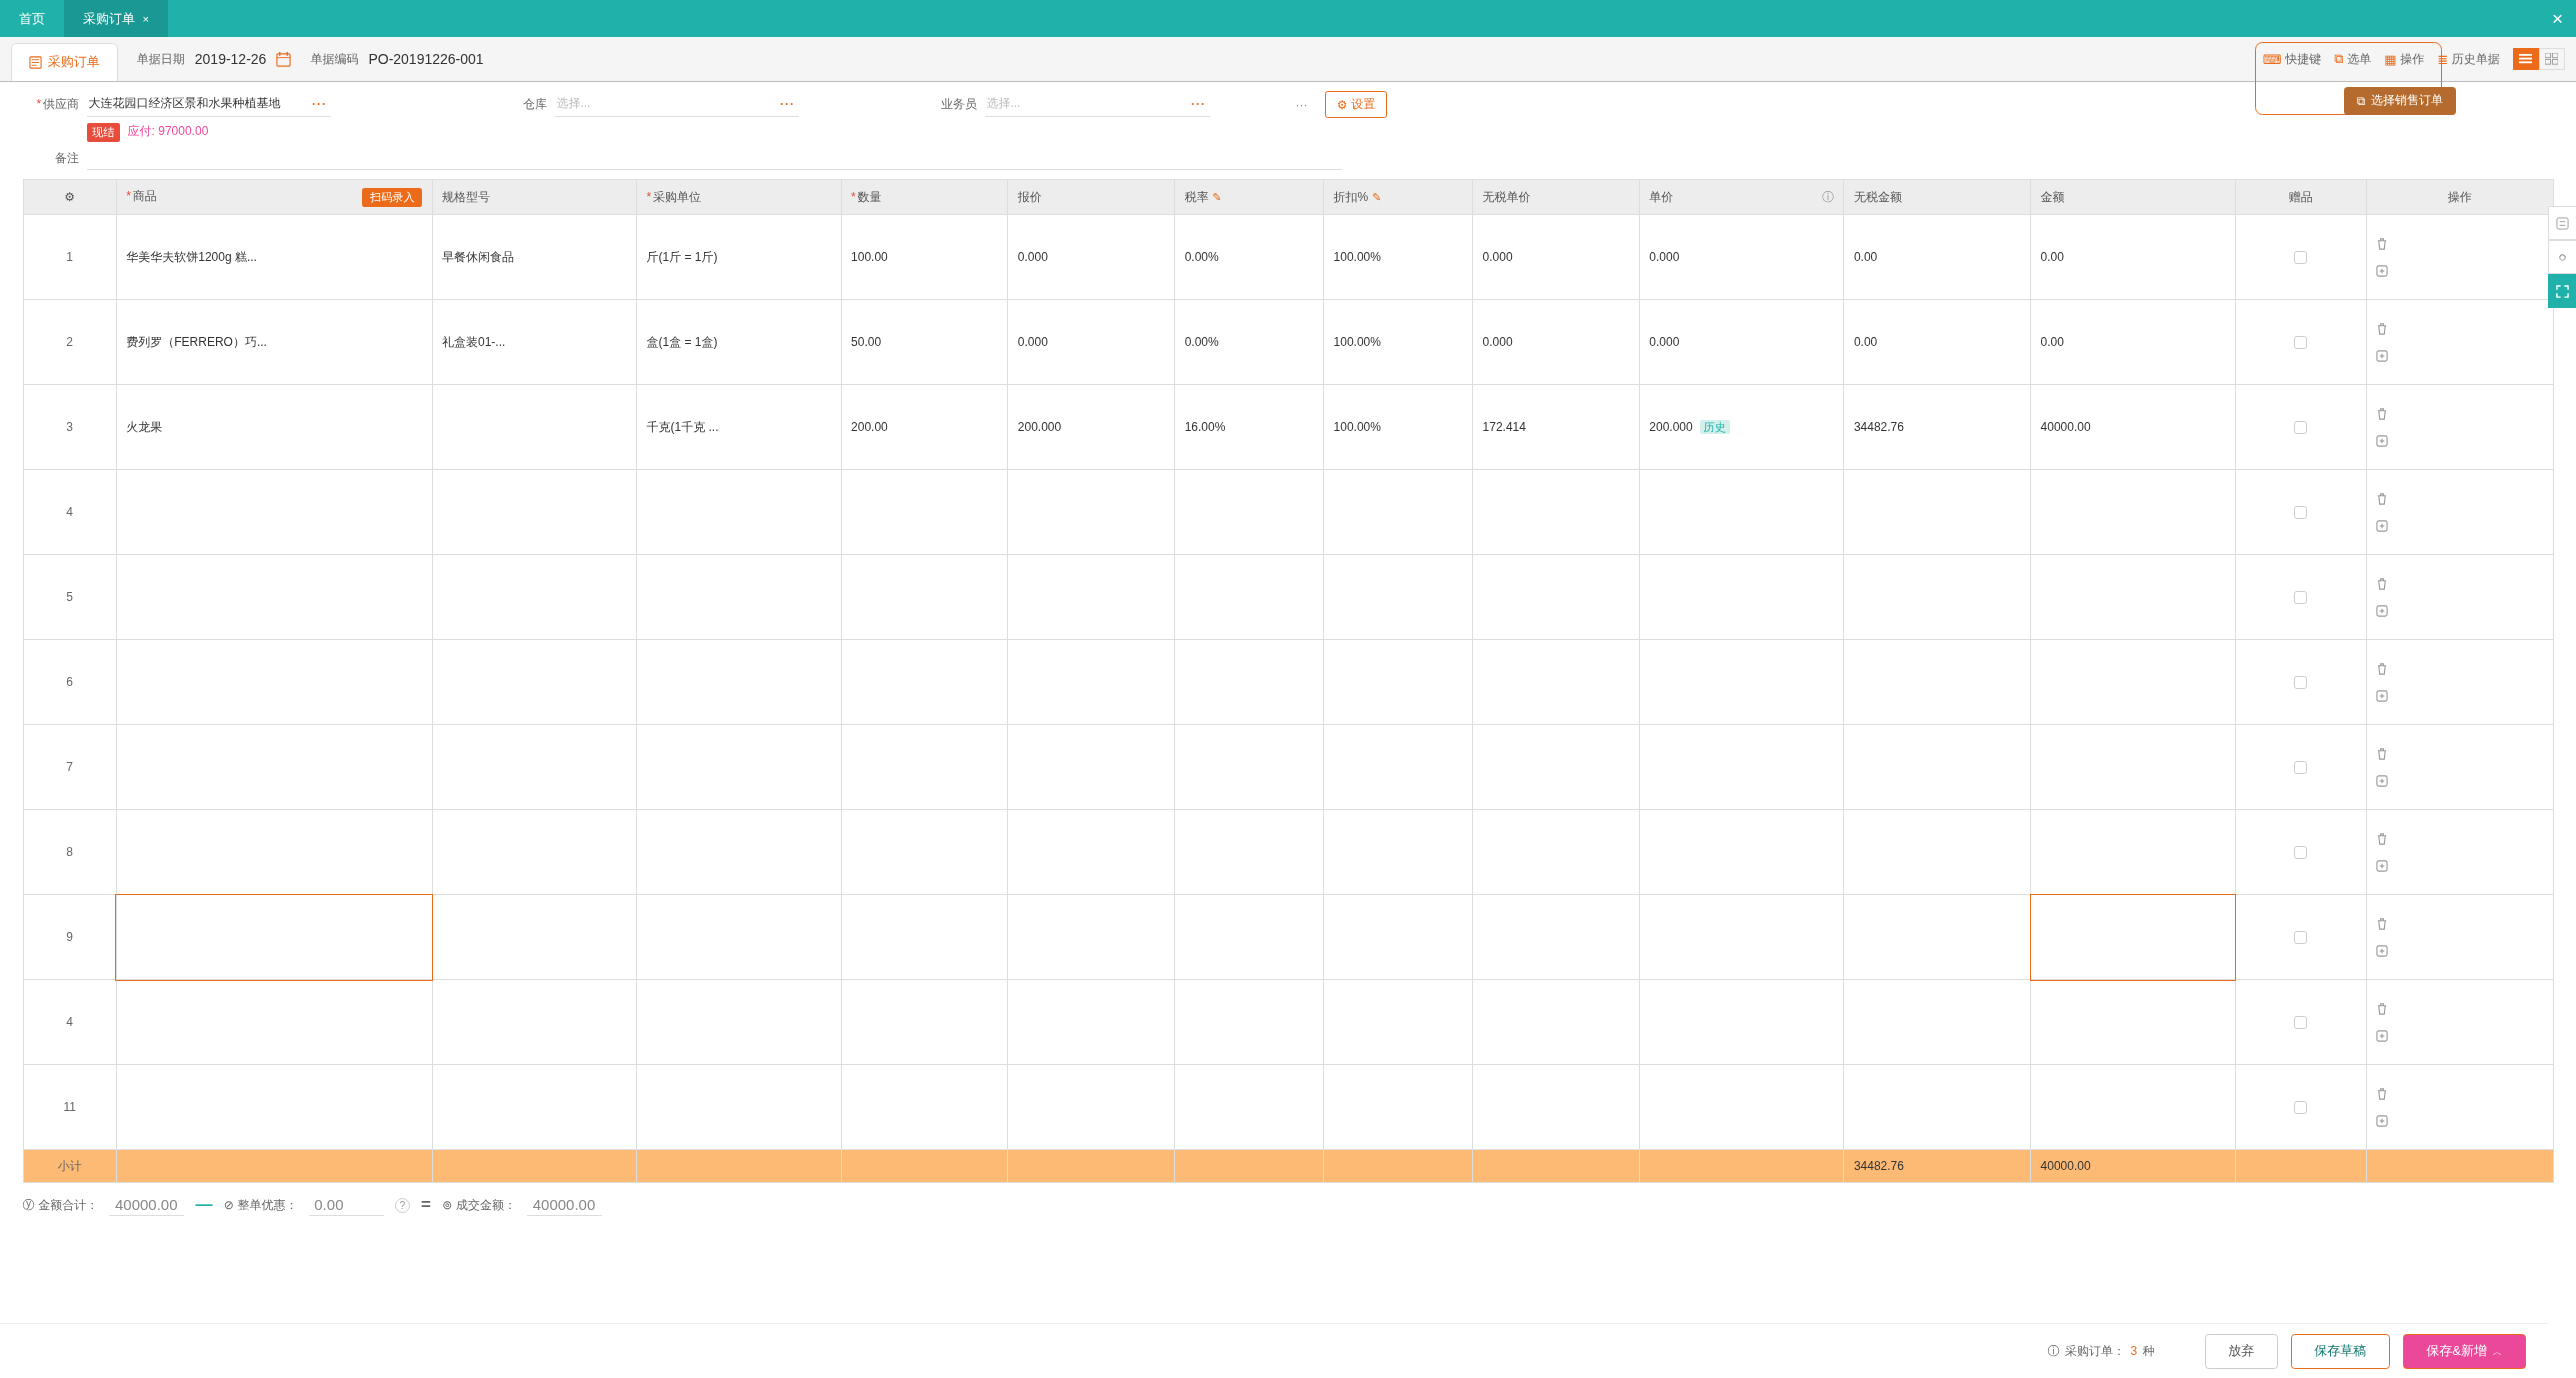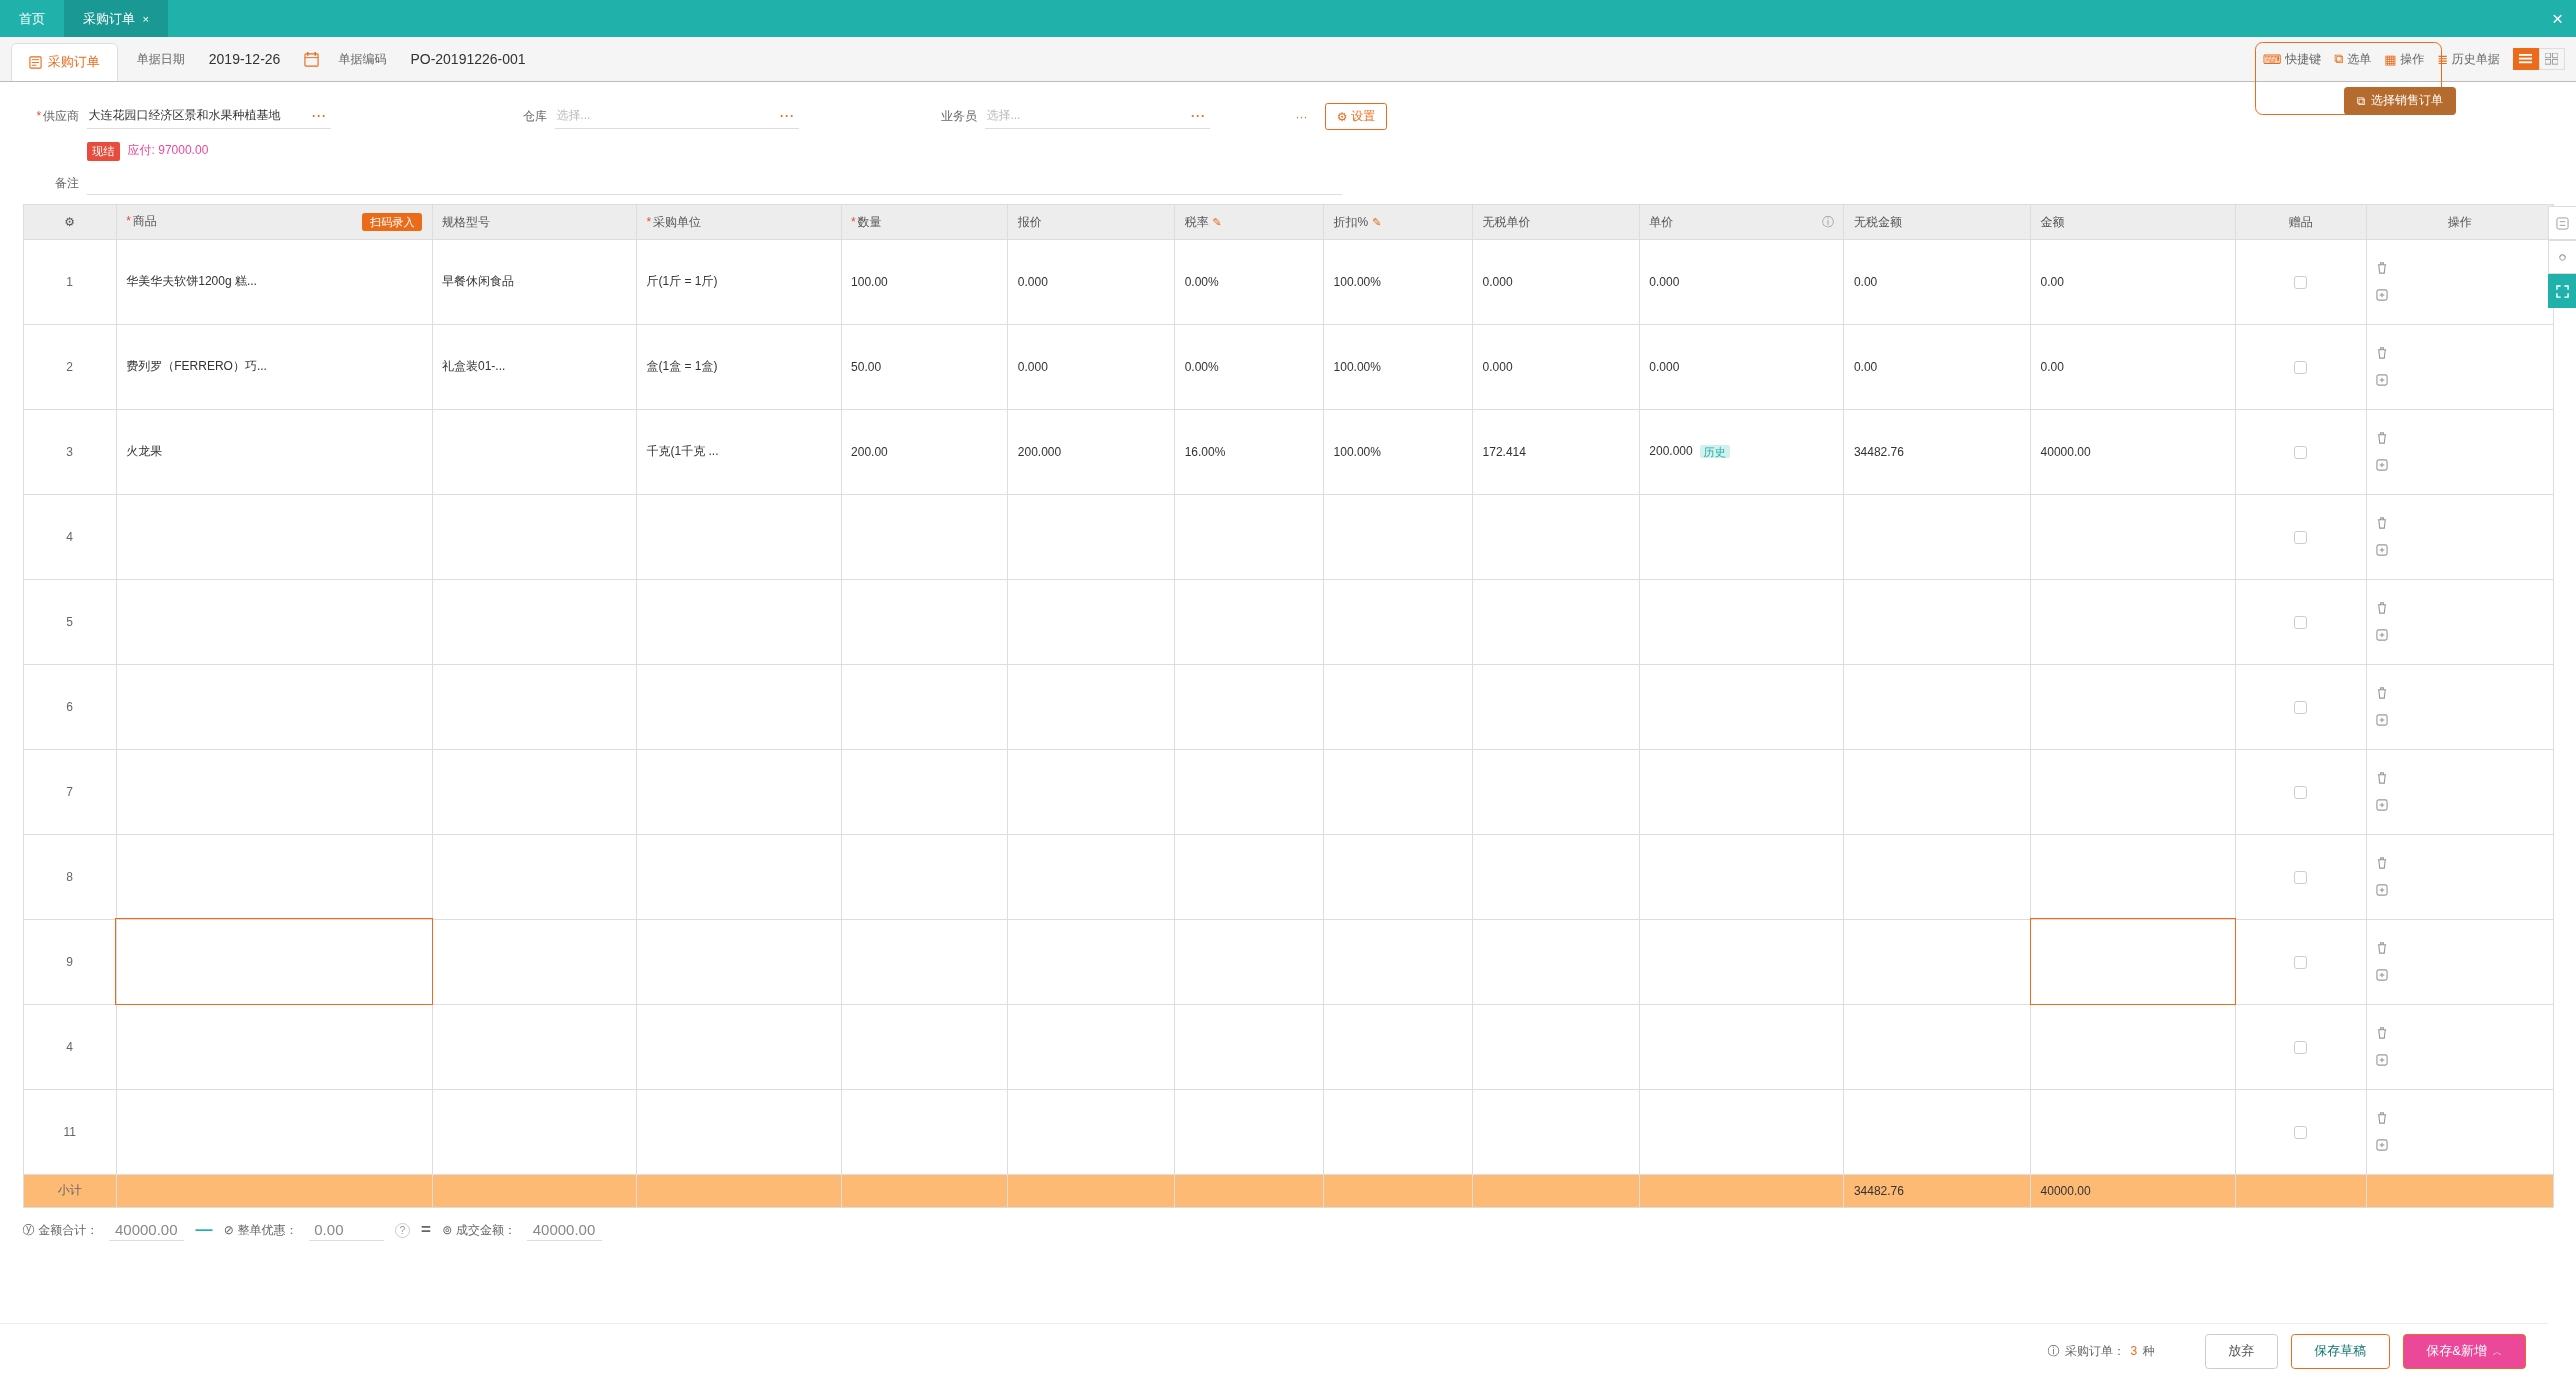--- a/index.html
+++ b/index.html
@@ -7,36 +7,36 @@
 
 .top-tabs { background: #20b2aa; height: 37px; display: flex; align-items: stretch; position: relative; }
 .top-tab { padding: 0 19px; display: flex; align-items: center; color: #fff; cursor: pointer; font-size: 13px; }
 .top-tab.active { background: #1a9893; }
 .top-tab .close { margin-left: 7.5px; font-size: 11.2px; cursor: pointer; }
 .top-close { position: absolute; right: 0; top: 0; width: 37px; height: 37px; display: flex; align-items: center; justify-content: center; color: #fff; cursor: pointer; font-size: 19px; }
 
 .sub-header { display: flex; align-items: center; padding: 0; height: 45px; border-bottom: 0.9px solid #bbb; background: #f5f5f5;}
 .doc-tab { background: #fff; border: 0.9px solid #ddd; border-bottom: none; border-radius: 5.6px 5.6px 0 0; padding: 9.4px 17px; margin-left: 11.2px; margin-top: 5.6px; display: flex; align-items: center; gap: 5.6px; color: #ec6b1a; font-size: 13px; }
 .doc-tab .icon { color: #ec6b1a; }
-.meta-group { display: flex; align-items: center; gap: 24px; margin-left: 19px; color: #666; }
+.meta-group { display: flex; align-items: center; gap: 10px; margin-left: 19px; color: #666; }
 .meta-group .val { color: #333; font-size: 14px; }
 .cal-icon { color: #ec6b1a; font-size: 15px; }
 
 .toolbar-right { margin-left: auto; display: flex; align-items: center; gap: 13px; padding-right: 11.2px; position: relative; }
 .tool-link { display: flex; align-items: center; gap: 3.7px; color: #666; cursor: pointer; font-size: 12px; }
 .tool-link .ico { color: #ec6b1a; font-size: 13px; }
 .view-toggle { display: flex; }
 .view-btn { width: 26px; height: 22.5px; border: 0.9px solid #ddd; display: flex; align-items: center; justify-content: center; cursor: pointer; color: #999; }
 .view-btn.active { background: #ec6b1a; color: #fff; border-color: #ec6b1a; }
 
 .hl-box1 { position: absolute; border: 1.9px solid #ec6b1a; border-radius: 7.5px; pointer-events: none; }
 .popup { position: absolute; top: 39px; right: 120px; background: #b56a2e; color: #fff; padding: 5.6px 13px; border-radius: 3.7px; display: flex; align-items: center; gap: 5.6px; font-size: 12px; cursor: pointer; }
 
 .form-area { padding: 9.4px 22.5px 3.7px; background: #fff; }
-.form-row { display: flex; align-items: flex-start; margin-bottom: 5.6px; gap: 0; margin-top: 12px; }
+.form-row { display: flex; align-items: flex-start; margin-bottom: 5.6px; gap: 0; }
 .form-field { display: flex; align-items: center; }
 .form-label { color: #666; width: 64px; text-align: right; padding-right: 7.5px; }
 .req::before { content: "*"; color: #e74c3c; margin-right: 1.9px; }
 .form-value { border-bottom: 0.9px solid #ddd; padding: 3.7px 1.9px; min-width: 225px; color: #333; display: flex; align-items: center; position: relative; }
 .form-value.wide { min-width: 244px; }
 .form-value input { border: none; outline: none; width: 100%; font-size: 12px; background: transparent; }
 .form-value .more { color: #ec6b1a; position: absolute; right: 3.7px; cursor: pointer; letter-spacing: 0.9px; font-weight: bold; }
 .placeholder { color: #bbb; }
 .badge { background: #e74c3c; color: #fff; padding: 1.9px 5.6px; font-size: 11.2px; border-radius: 1.9px; }
 .due { color: #ec4899; margin-left: 7.5px; }

